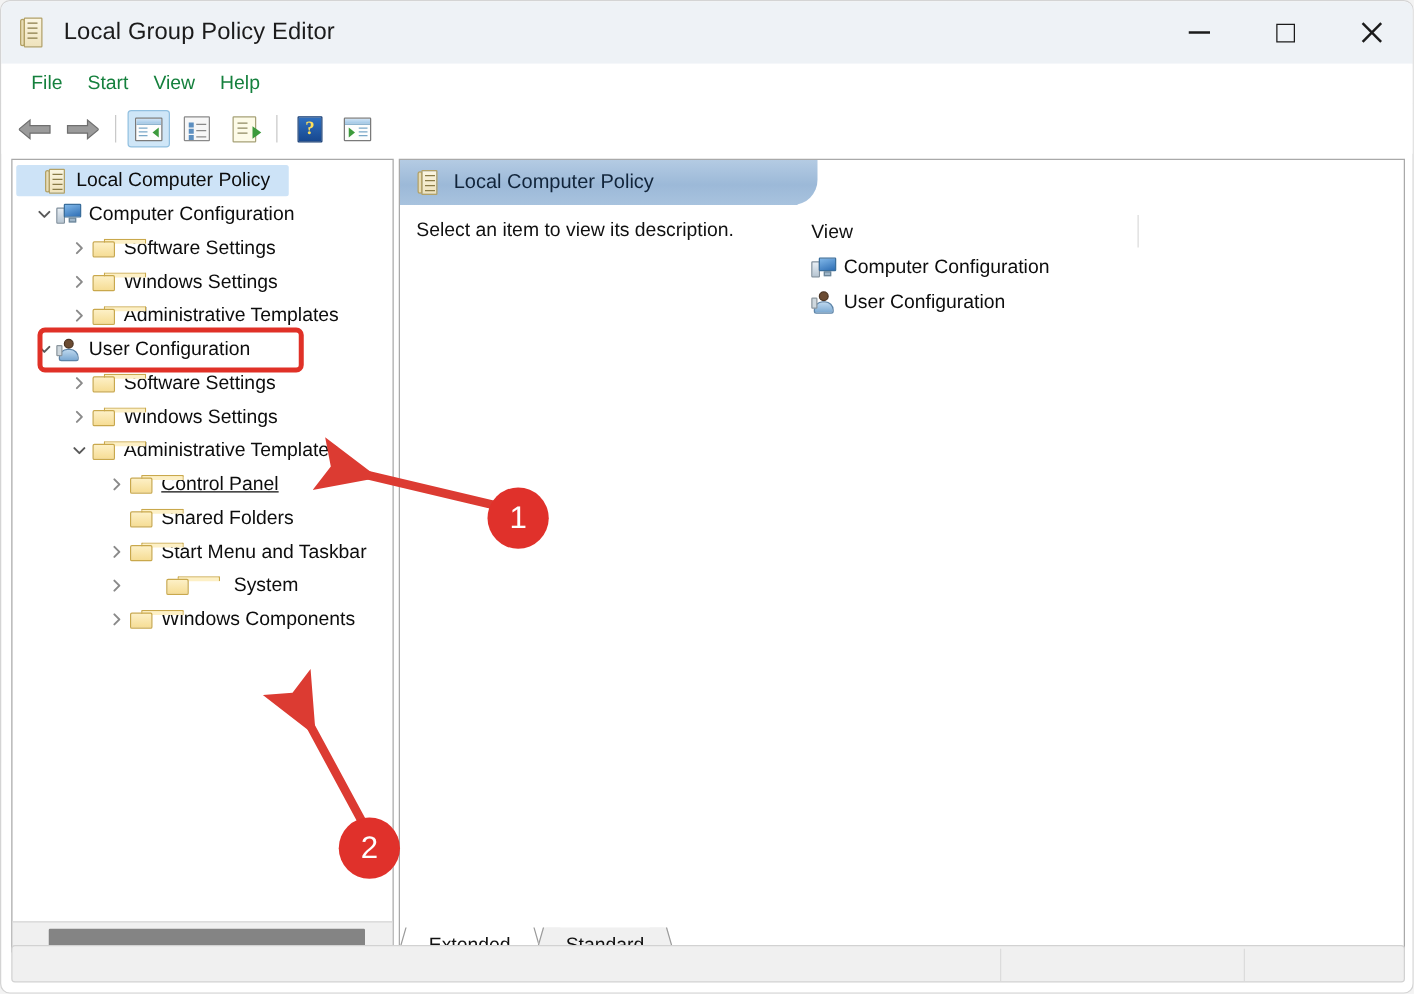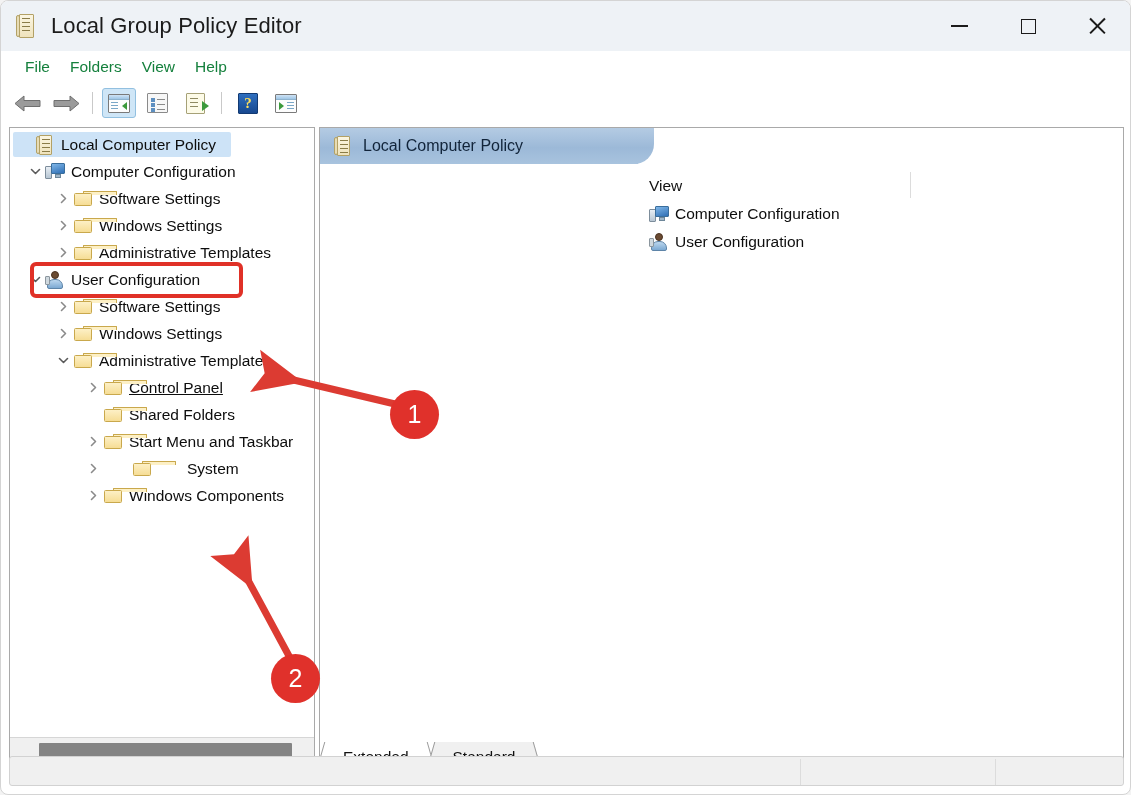--- a/index.html
+++ b/index.html
@@ -21,21 +21,21 @@
   
   .titlebar {
     position: absolute; left: 0; top: 0; width: 1131px; height: 50px;
     background: linear-gradient(180deg, #eef2f6 0%, #eef2f6 100%);
     display: flex; align-items: center;
   }
   .title-icon {
     margin-left: 15px; width: 24px; height: 24px; position: relative; flex: none;
   }
   .title-text {
-    margin-left: 11px; font-size: 22px; color: #1b1b1b;
+    margin-left: 11px; font-size: 19px; color: #1b1b1b;
     letter-spacing: .1px; white-space: nowrap;
   }
   .wincontrols { margin-left: auto; display: flex; height: 50px; }
   .winbtn {
     width: 69px; height: 50px; display: flex; align-items: center; justify-content: center;
     cursor: default;
   }
   .glyph-min { width: 17px; height: 2px; background: #1b1b1b; display:block; }
   .glyph-max { width: 15px; height: 15px; border: 1.8px solid #1b1b1b; display:block; }
   .glyph-close { position: relative; width: 19px; height: 19px; display:block; }
@@ -346,21 +346,21 @@
         <span class="glyph-max"></span>
       </div>
       <div class="winbtn close">
         <span class="glyph-close"></span>
       </div>
     </div>
   </div>
 
   <div class="menubar">
     <div class="menuitem">File</div>
-    <div class="menuitem">Folders</div>
+    <div class="menuitem">Start</div>
     <div class="menuitem">View</div>
     <div class="menuitem">Help</div>
   </div>
 
   <div class="toolbar">
     <div class="tbtn">
       <span class="arrow-l">
         <svg width="26" height="19" viewBox="0 0 26 19">
           <polygon points="0,9.5 9,2 9,6.5 25,6.5 25,12.5 9,12.5 9,17" fill="#9b9b9b" stroke="#6f6f6f" stroke-width="1"></polygon>
         </svg>
@@ -635,20 +635,21 @@
             <span class="pg"></span>
             <span class="l" style="top:4px;"></span>
             <span class="l" style="top:8px;"></span>
             <span class="l" style="top:12px;"></span>
             <span class="l" style="top:16px;"></span>
           </span>
           <span>Local Computer Policy</span>
         </div>
       </div>
 
+      <div class="rp-desc">Select an item to view its description.</div>
 
       <div class="col-divider"></div>
 
       <div class="listarea">
         <div class="lhead">View</div>
         <div id="list-rows">
             <div class="lrow">
               <span class="licon">
                 <span class="compicon">
                   <span class="twr"></span>

